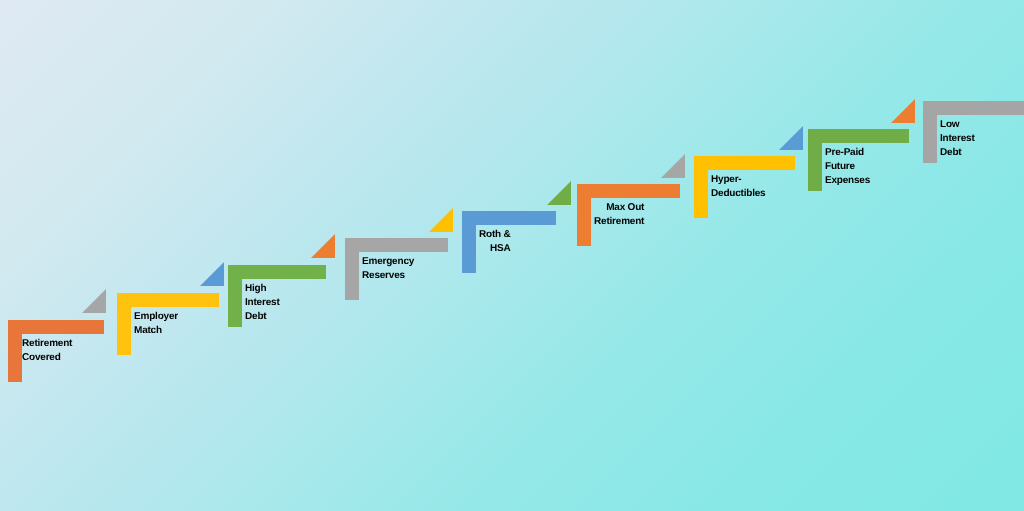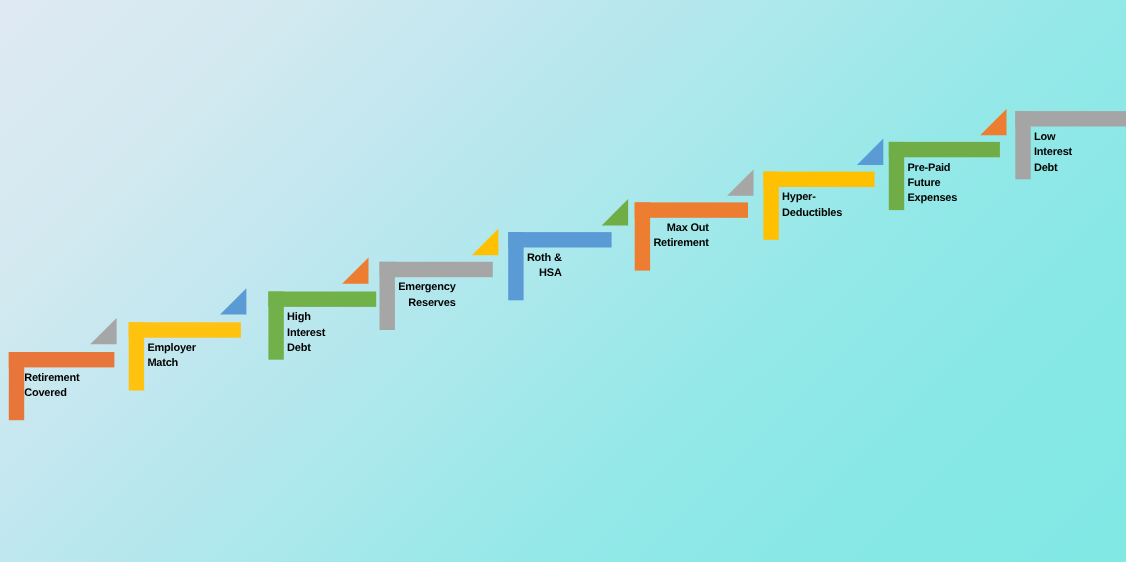--- a/index.html
+++ b/index.html
@@ -71,29 +71,29 @@
 Covered</div>
     </div>
     <div class="riser" style="left: 200px; top: 262px; border-left: 24px solid transparent; border-bottom: 24px solid rgb(91, 155, 213);"></div>
     <div class="step" style="left: 117px; top: 293px; width: 102px; height: 62px;">
       <div class="hbar" style="width: 102px; height: 14px; background: rgb(255, 194, 14);"></div>
       <div class="vbar" style="width: 14px; height: 62px; background: rgb(255, 194, 14);"></div>
       <div class="label" style="left: 17px; top: 17px;">Employer
 Match</div>
     </div>
     <div class="riser" style="left: 311px; top: 234px; border-left: 24px solid transparent; border-bottom: 24px solid rgb(237, 125, 49);"></div>
-    <div class="step" style="left: 244px; top: 265px; width: 98px; height: 62px;">
+    <div class="step" style="left: 228px; top: 265px; width: 98px; height: 62px;">
       <div class="hbar" style="width: 98px; height: 14px; background: rgb(114, 176, 74);"></div>
       <div class="vbar" style="width: 14px; height: 62px; background: rgb(114, 176, 74);"></div>
       <div class="label" style="left: 17px; top: 17px;">High
 Interest
 Debt</div>
     </div>
     <div class="riser" style="left: 429px; top: 208px; border-left: 24px solid transparent; border-bottom: 24px solid rgb(255, 192, 0);"></div>
-    <div class="step" style="left: 345px; top: 238px; width: 103px; height: 62px; text-align: right;">
+    <div class="step" style="left: 345px; top: 238px; width: 103px; height: 62px;">
       <div class="hbar" style="width: 103px; height: 14px; background: rgb(166, 166, 166);"></div>
       <div class="vbar" style="width: 14px; height: 62px; background: rgb(166, 166, 166);"></div>
       <div class="label" style="left: 17px; top: 17px;">Emergency
 Reserves</div>
     </div>
     <div class="riser" style="left: 547px; top: 181px; border-left: 24px solid transparent; border-bottom: 24px solid rgb(112, 173, 71);"></div>
     <div class="step" style="left: 462px; top: 211px; width: 94px; height: 62px; text-align: right;">
       <div class="hbar" style="width: 94px; height: 14px; background: rgb(91, 155, 213);"></div>
       <div class="vbar" style="width: 14px; height: 62px; background: rgb(91, 155, 213);"></div>
       <div class="label" style="left: 17px; top: 17px;">Roth &amp;

